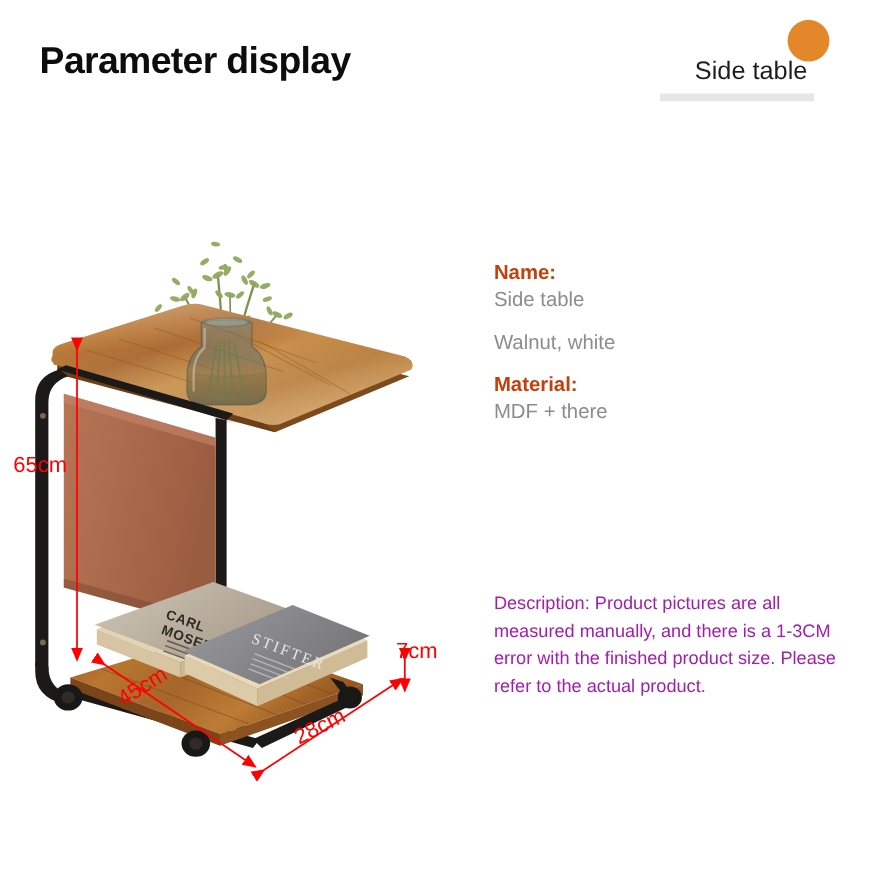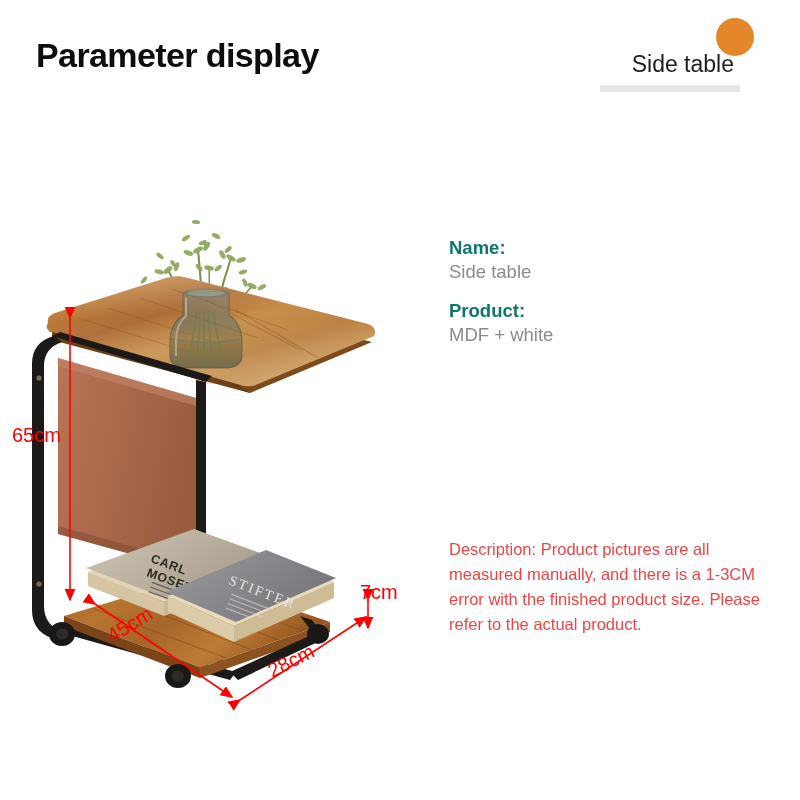--- a/index.html
+++ b/index.html
@@ -72,38 +72,38 @@
   .spec-panel {
     position: absolute;
     left: 449px;
     top: 236px;
     width: 330px;
   }
   .spec-row { margin-bottom: 14px; }
   .spec-label {
     font-size: 18.5px;
     font-weight: bold;
-    color: #0f766e;
+    color: #c2410c;
     line-height: 1.32;
     font-family: "Liberation Sans", sans-serif;
   }
   .spec-value {
     font-size: 18.5px;
     color: #8c8c8c;
     line-height: 1.32;
     font-family: "Liberation Sans", sans-serif;
   }
   .spec-desc {
     position: absolute;
     left: 449px;
     top: 537px;
     width: 312px;
     font-size: 16.5px;
     line-height: 1.52;
-    color: #ef4444;
+    color: #a21caf;
     font-family: "Liberation Sans", sans-serif;
   }
 
   
   .product-stage {
     position: absolute;
     left: 0px;
     top: 110px;
     width: 430px;
     height: 620px;
@@ -112,21 +112,21 @@
 
   
   .dim {
     position: absolute;
     color: #ff0000;
     font-size: 20px;
     font-family: "Liberation Sans", sans-serif;
     white-space: nowrap;
     font-weight: normal;
   }
-  .dim-65  { left: 12px;  top: 424px; }
+  .dim-65  { left: 12px;  top: 412px; }
   .dim-45  { left: 103px; top: 628px; transform: rotate(-32deg); transform-origin: left top; }
   .dim-28  { left: 264px; top: 662px; transform: rotate(-27deg); transform-origin: left top; }
   .dim-7   { left: 360px; top: 581px; }
 
   .dim-svg {
     position: absolute;
     left: 0; top: 0;
     width: 800px; height: 800px;
     pointer-events: none;
   }
@@ -416,22 +416,23 @@
   <div class="dim dim-45">45cm</div>
   <div class="dim dim-28">28cm</div>
   <div class="dim dim-7">7cm</div>
 
   <div class="spec-panel">
     <div class="spec-row">
       <div class="spec-label">Name:</div>
       <div class="spec-value">Side table</div>
     </div>
     <div class="spec-row">
+      <div class="spec-value">Walnut, white</div>
     </div>
     <div class="spec-row">
-      <div class="spec-label">Product:</div>
-      <div class="spec-value">MDF + white</div>
+      <div class="spec-label">Material:</div>
+      <div class="spec-value">MDF + there</div>
     </div>
   </div>
 
   <div class="spec-desc">Description: Product pictures are all measured manually, and there is a 1-3CM error with the finished product size. Please refer to the actual product.</div>
 
 </div>
 
 </body></html>

